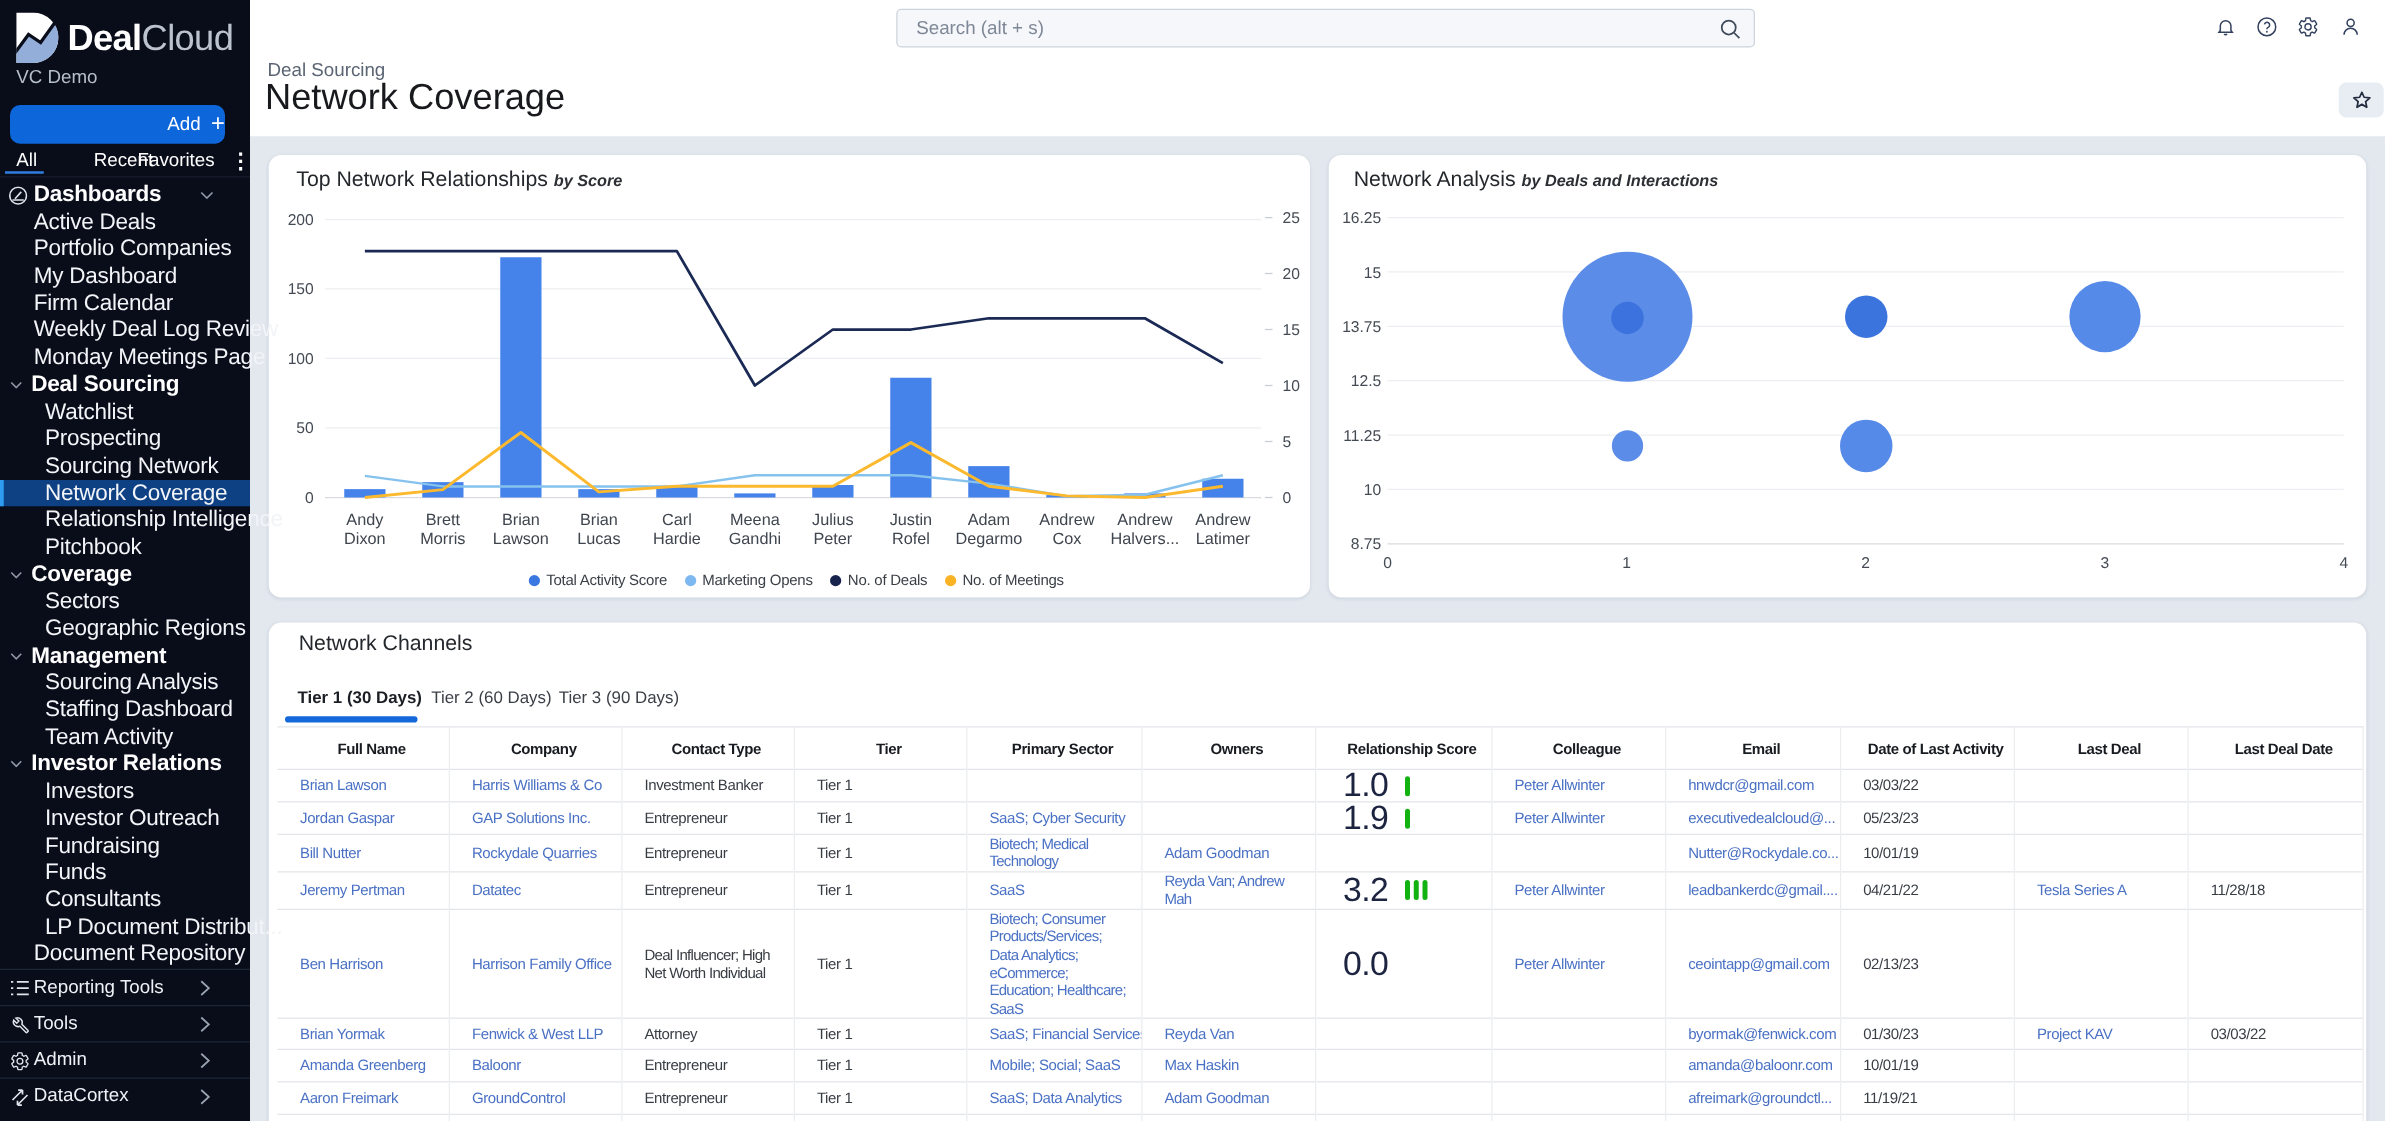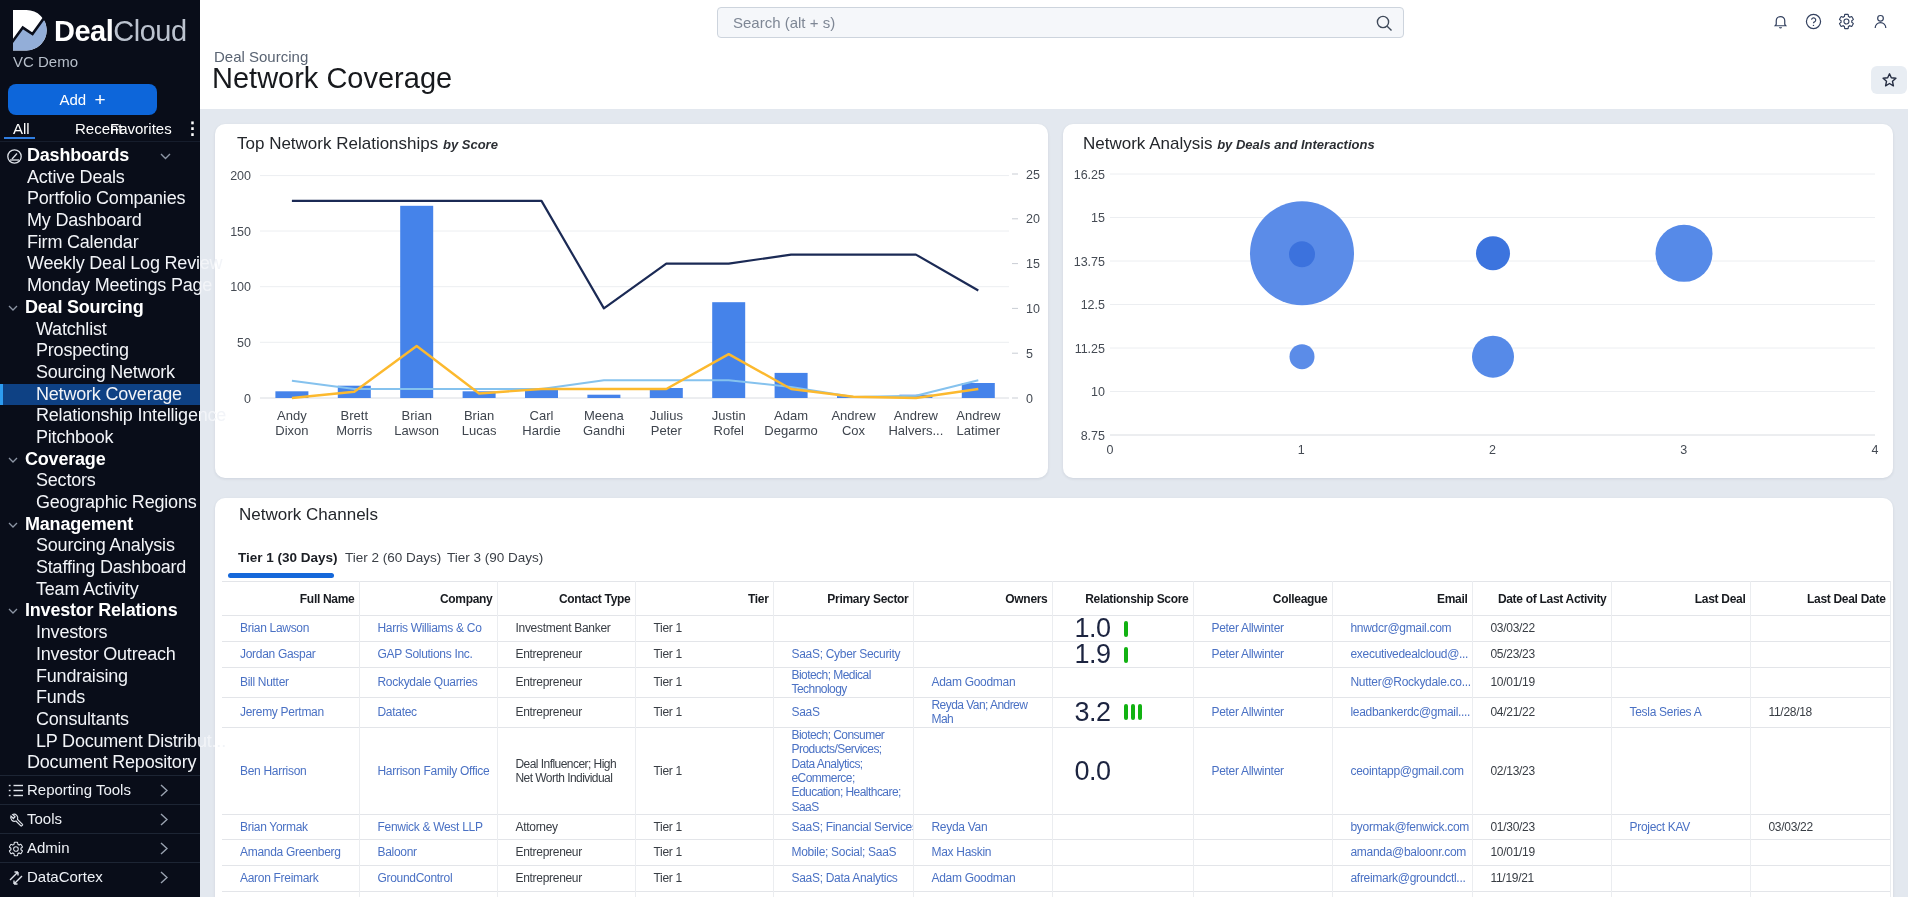--- a/index.html
+++ b/index.html
@@ -7,21 +7,21 @@
 body { font-family:"Liberation Sans", sans-serif; background:#e3e8ef; position:relative; }
 #app { position:absolute; left:0; top:0; width:1908px; height:897px; }
 .abs { position:absolute; }
 
 
 #sidebar { position:absolute; left:0; top:0; width:200px; height:897px; background:#090d19; color:#f2f4f8; z-index:5; }
 #logo { position:absolute; left:12.5px; top:10px; }
 #brand { position:absolute; left:54px; top:15px; font-size:29px; color:#fff; font-weight:bold; letter-spacing:-0.5px;}
 #brand span { font-weight:normal; color:#bcc3cf; }
 #vcdemo { position:absolute; left:13px; top:53px; font-size:15px; color:#b7bfca; }
-#addbtn { position:absolute; left:8px; top:84px; width:149px; height:31px; background:#0d66da; border-radius:8px; color:#fff; font-size:15px; text-align:center; line-height:31px; }
+#addbtn { position:absolute; left:8px; top:84px; width:172px; height:31px; background:#0d66da; border-radius:8px; color:#fff; font-size:15px; text-align:right; line-height:31px; }
 #tabs { position:absolute; left:0; top:120px; width:200px; height:21px; font-size:15px; color:#fff; }
 #tabs .t { position:absolute; top:0; }
 #tabunderline { position:absolute; left:4px; top:137px; width:31px; height:2px; background:#2f7de1; }
 #tabsline { position:absolute; left:0; top:141px; width:200px; height:1px; background:#161d2c; }
 #menu { position:absolute; left:0; top:145px; width:200px; }
 .mi { height:21.7px; line-height:21.7px; font-size:18px; letter-spacing:-0.2px; white-space:nowrap; position:relative; color:#f2f4f8;}
 .mi.b { font-weight:bold; color:#fff; }
 .ind1 { padding-left:27px; }
 .ind2 { padding-left:36px; }
 .sect { padding-left:25px; }
@@ -49,21 +49,21 @@
 .ctitle { position:absolute; left:22px; top:134px; font-size:17px; color:#24272c; }
 .ctitle em { font-size:13px; font-weight:bold; color:#2c2f34;text-align:right; }
 #legend1 { position:absolute; left:215px; top:457px; width:833px; text-align:center; font-size:12px; color:#3a3f47; letter-spacing:-0.2px;}
 #legend1 span.d { display:inline-block; width:9px; height:9px; border-radius:50%; margin:0 5px -1px 11px; }
 
 
 #tabs3 { position:absolute; left:238px; top:550px; width:700px; height:20px; font-size:13.5px; color:#3a3f46; }
 #tabs3 .t1 { font-weight:bold; color:#1b1e24; }
 #tab3underline { position:absolute; left:228px; top:573px; width:106px; height:5px; border-radius:3px; background:#1568da; }
 #nctable { position:absolute; left:222px; top:581px; width:1668px; border-collapse:collapse; table-layout:fixed; font-size:12px; color:#383d44; letter-spacing:-0.3px; }
-#nctable th { font-weight:bold; color:#181b20; white-space:nowrap; overflow:hidden; text-align:right; border-top:1px solid #e3e5e9; border-right:1px solid #ebedf0; height:34px; padding:0 4px 0 18px; }
+#nctable th { font-weight:bold; color:#181b20; white-space:nowrap; overflow:hidden; text-align:center; border-top:1px solid #e3e5e9; border-right:1px solid #ebedf0; height:34px; padding:0 4px 0 18px; }
 #nctable td { border-top:1px solid #e3e5e9; border-right:1px solid #ebedf0; padding:4px 2px 4px 18px; vertical-align:middle; line-height:14.6px; white-space:nowrap; overflow:hidden; }
 #nctable td.wrap { white-space:normal; padding-top:0; padding-bottom:0; letter-spacing:-0.55px; line-height:14.4px; }
 #nctable th:last-child, #nctable td:last-child { border-right:1px solid #ebedf0; }
 #nctable a { color:#4a71c4; text-decoration:none; }
 .score { display:flex; align-items:center; }
 .score .num { font-size:27px; color:#1c2440; width:40px; text-align:right; letter-spacing:-0.5px;}
 .score .bars { display:flex; gap:3px; margin-left:13px; }
 .score .bar { width:4px; height:16px; border-radius:2px; background:#12b212; }
 </style>
 </head>
@@ -274,20 +274,26 @@
 <text x="513.7" y="311" text-anchor="middle" font-size="13" fill="#3f454e">Rofel</text>
 <text x="576.1" y="296" text-anchor="middle" font-size="13" fill="#3f454e">Adam</text>
 <text x="576.1" y="311" text-anchor="middle" font-size="13" fill="#3f454e">Degarmo</text>
 <text x="638.5" y="296" text-anchor="middle" font-size="13" fill="#3f454e">Andrew</text>
 <text x="638.5" y="311" text-anchor="middle" font-size="13" fill="#3f454e">Cox</text>
 <text x="700.9" y="296" text-anchor="middle" font-size="13" fill="#3f454e">Andrew</text>
 <text x="700.9" y="311" text-anchor="middle" font-size="13" fill="#3f454e">Halvers...</text>
 <text x="763.3" y="296" text-anchor="middle" font-size="13" fill="#3f454e">Andrew</text>
 <text x="763.3" y="311" text-anchor="middle" font-size="13" fill="#3f454e">Latimer</text>
 </svg>
+<div id="legend1">
+  <span class="d" style="background:#3b77e0;"></span>Total Activity Score
+  <span class="d" style="background:#7db8f0;"></span>Marketing Opens
+  <span class="d" style="background:#17234d;"></span>No. of Deals
+  <span class="d" style="background:#fbb326;"></span>No. of Meetings
+</div>
 
 <div class="card" id="card2"></div>
 <div class="ctitle" style="left:1083px;">Network Analysis <em>by Deals and Interactions</em></div>
 <svg class="abs" style="left:1063px;top:124px;" width="830" height="354" viewBox="0 0 830 354">
 <line x1="47" y1="50.0" x2="812" y2="50.0" stroke="#eceef1" stroke-width="1"></line>
 <text x="42" y="54.5" text-anchor="end" font-size="12.5" fill="#454b54">16.25</text>
 <line x1="47" y1="93.5" x2="812" y2="93.5" stroke="#eceef1" stroke-width="1"></line>
 <text x="42" y="98.0" text-anchor="end" font-size="12.5" fill="#454b54">15</text>
 <line x1="47" y1="137.0" x2="812" y2="137.0" stroke="#eceef1" stroke-width="1"></line>
 <text x="42" y="141.5" text-anchor="end" font-size="12.5" fill="#454b54">13.75</text>

